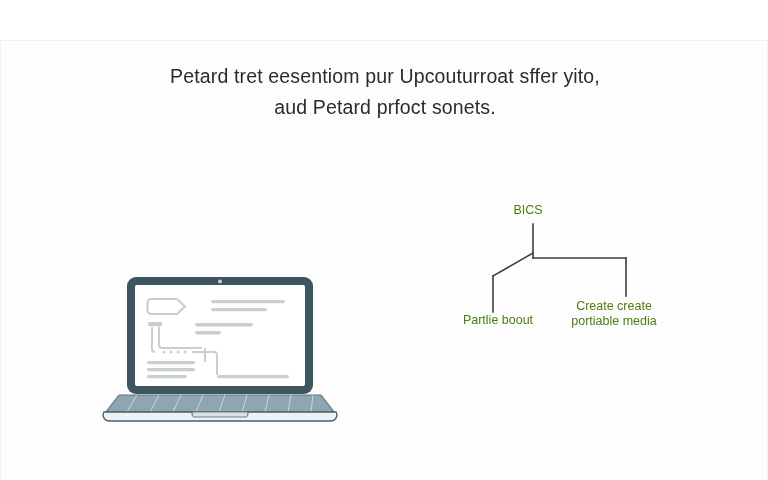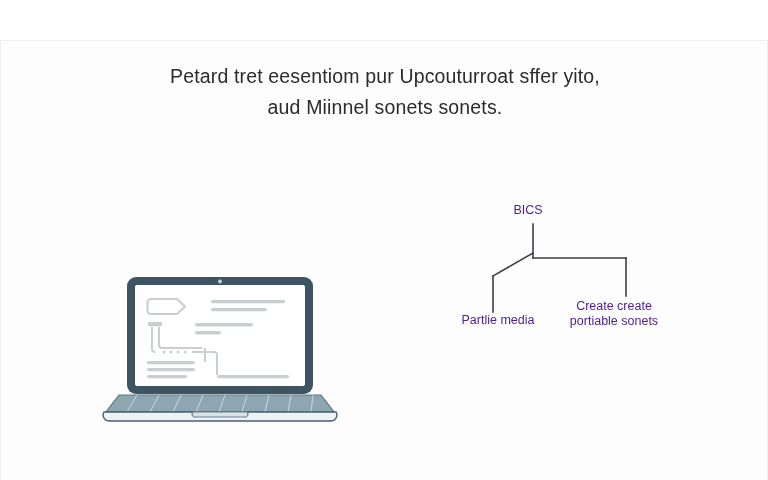--- a/index.html
+++ b/index.html
@@ -52,21 +52,21 @@
   
   #diagram {
     position: absolute;
     left: 440px;
     top: 150px;
     width: 262px;
     height: 160px;
   }
   .node-label {
     position: absolute;
-    color: #4c1d95;
+    color: #4d7c0f;
     font-size: 12.5px;
     line-height: 15px;
     text-align: center;
     white-space: nowrap;
   }
   #label-root {
     left: 52px;
     top: 12px;
     width: 70px;
   }
@@ -81,21 +81,21 @@
     width: 130px;
   }
 </style>
 </head>
 <body>
 
 <div id="canvas">
 
   <div id="heading">
     <span class="hline">Petard tret eesentiom pur Upcouturroat sffer yito,</span>
-    <span class="hline">aud Miinnel sonets sonets.</span>
+    <span class="hline">aud Petard prfoct sonets.</span>
   </div>
 
   <div id="laptop">
     <svg width="262" height="160" viewBox="0 0 262 160" xmlns="http://www.w3.org/2000/svg">
 
       <rect x="38" y="8" width="186" height="117" rx="9" ry="9" fill="#3d5461"></rect>
 
       <rect x="46" y="16" width="170" height="101" rx="2" ry="2" fill="#ffffff"></rect>
 
       <circle cx="131" cy="12.5" r="1.9" fill="#c9d4d9"></circle>
@@ -166,22 +166,22 @@
 
         <path d="M185,67 V105"></path>
       </g>
     </svg>
 
     <div class="node-label" id="label-root">
       <span>BICS</span>
     </div>
 
     <div class="node-label" id="label-left">
-      <div>Partlie media</div>
+      <div>Partlie boout</div>
     </div>
 
     <div class="node-label" id="label-right">
       <div>Create create</div>
-      <div>portiable sonets</div>
+      <div>portiable media</div>
     </div>
   </div>
 
 </div>
 
 </body></html>

